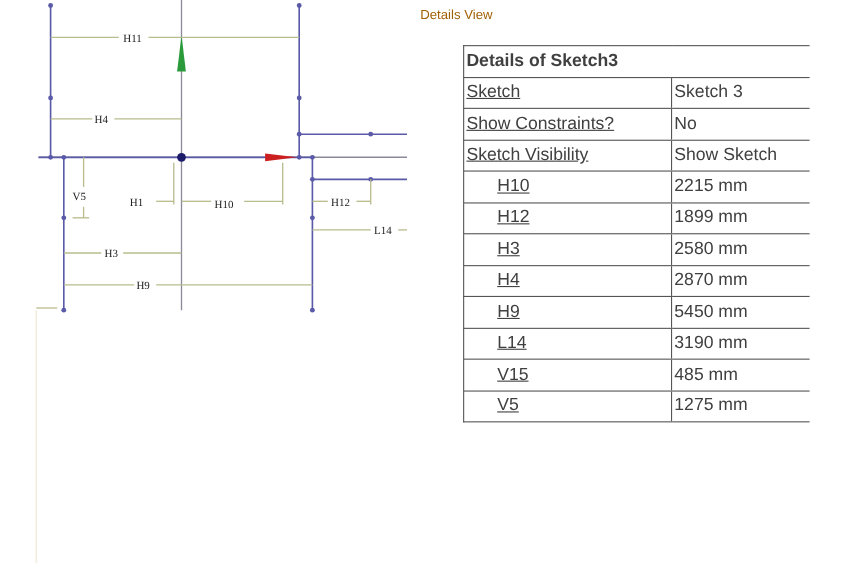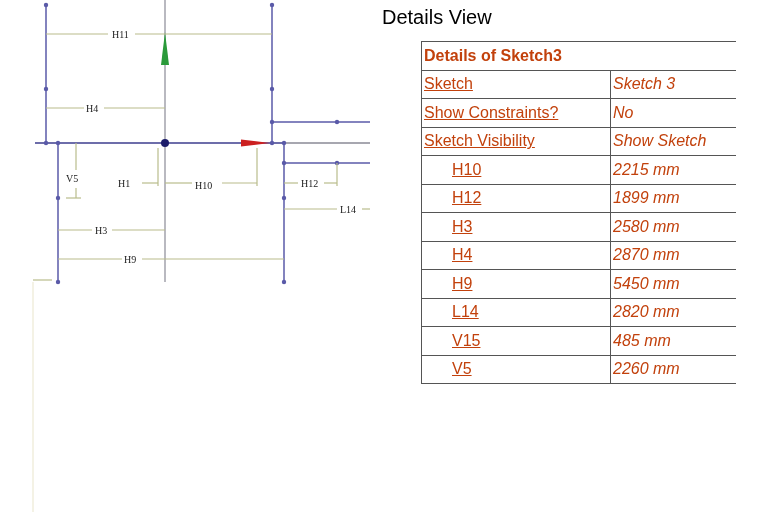--- a/index.html
+++ b/index.html
@@ -1,25 +1,25 @@
 <!DOCTYPE html>
 <html><head>
 <meta charset="utf-8">
 <style>
   html, body { margin: 0; padding: 0; background: #ffffff; }
   body { width: 768px; height: 512px; position: relative; overflow: hidden;
          font-family: "Liberation Sans", sans-serif; }
   #sketch { position: absolute; left: 0; top: 0; width: 380px; height: 512px; }
-  #details-title { position: absolute; left: 382px; top: 6px; font-size: 20px; color: #000000; }
+  #details-title { position: absolute; left: 382px; top: 6px; font-size: 12px; color: #a16207; }
   #details-table { position: absolute; left: 421px; top: 41px; width: 315px; border-collapse: collapse; }
   #details-table td { border-top: 1.5px solid #555; border-bottom: 1.5px solid #555;
-                      height: 27.5px; padding: 0 0 0 2px; font-size: 16px; color: #c2410c;
+                      height: 27.5px; padding: 0 0 0 2px; font-size: 16px; color: #404040;
                       white-space: nowrap; vertical-align: middle; }
   #details-table td.lbl { border-left: 1.5px solid #555; width: 186px; text-decoration: underline; }
-  #details-table td.val { border-left: 1.5px solid #555; font-style: italic; }
+  #details-table td.val { border-left: 1.5px solid #555; }
   #details-table td.hdr { border-left: 1.5px solid #555; font-weight: bold; }
   #details-table td.dim-lbl { padding-left: 30px; width: 158px; }
   .dimlabel { font-family: "Liberation Serif", serif; font-size: 10px; fill: #222; }
 </style>
 </head>
 <body>
 
 <svg id="sketch" viewBox="0 0 380 512" xmlns="http://www.w3.org/2000/svg">
 
   <line x1="33" y1="282" x2="33" y2="512" stroke="#f1eedd" stroke-width="1.5"></line>
@@ -145,24 +145,24 @@
     <tr>
       <td class="lbl dim-lbl">H4</td>
       <td class="val">2870 mm</td>
     </tr>
     <tr>
       <td class="lbl dim-lbl">H9</td>
       <td class="val">5450 mm</td>
     </tr>
     <tr>
       <td class="lbl dim-lbl">L14</td>
-      <td class="val">2820 mm</td>
+      <td class="val">3190 mm</td>
     </tr>
     <tr>
       <td class="lbl dim-lbl">V15</td>
       <td class="val">485 mm</td>
     </tr>
     <tr>
       <td class="lbl dim-lbl">V5</td>
-      <td class="val">2260 mm</td>
+      <td class="val">1275 mm</td>
     </tr>
   </tbody>
 </table>
 
 </body></html>

